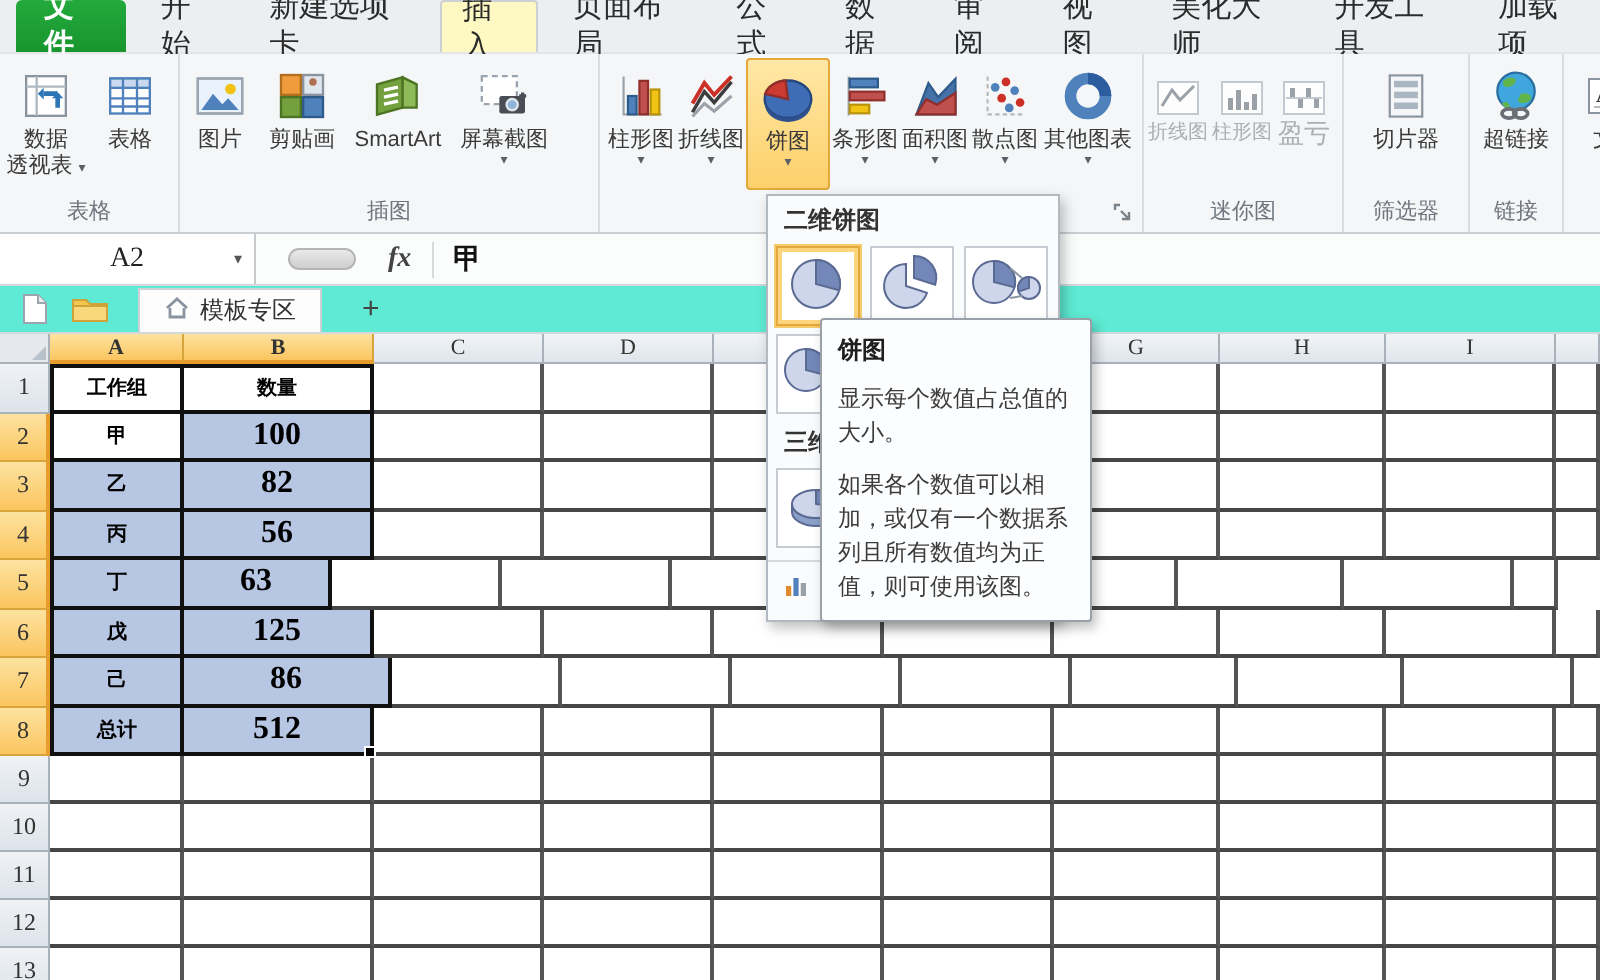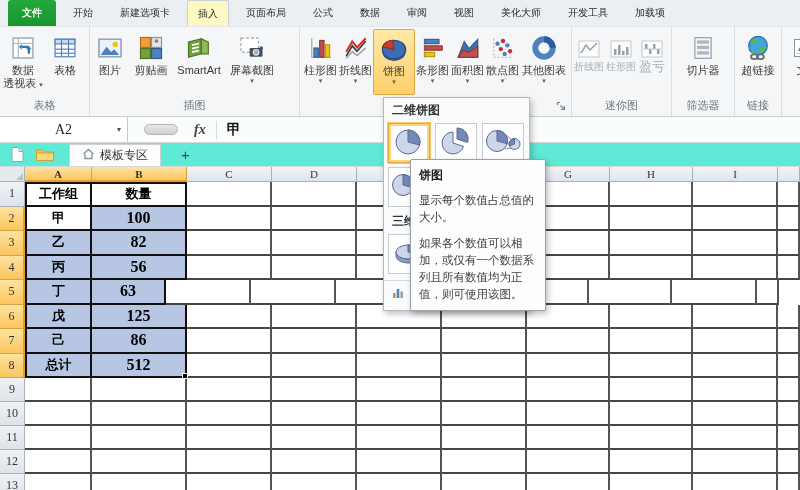--- a/index.html
+++ b/index.html
@@ -2,21 +2,21 @@
 <html style="--green: #23a93c; --hl: #ffe8a6; --hlb: #e3a83e; --selfill: #b7c7e3; --selhdr: #fbc55f; --grid: #464646;"><head>
 <meta charset="utf-8">
 <style>
   *{box-sizing:border-box;margin:0;padding:0}
   html,body{width:800px;height:490px}
   body{font-family:"Liberation Sans","DejaVu Sans",sans-serif;font-size:12px;color:#222}
   .page{position:relative;width:800px;height:490px;overflow:hidden;background:#fff}
 
   
   .menubar{position:absolute;top:0;left:0;right:0;height:27px;background:#eceff1;display:flex;align-items:stretch;border-bottom:1px solid #e3e6e8}
-  .mtab{display:flex;align-items:center;padding:0 10px;margin-left:7px;font-size:10px;color:#2b2b2b;cursor:default}
+  .mtab{display:flex;align-items:center;padding:0 10px;margin-left:7px;font-size:15px;color:#2b2b2b;cursor:default}
   .mtab.file{background:linear-gradient(var(--green,#23a93c),#18962e);color:#fff;border-radius:3px 3px 0 0;margin-left:8px;padding:0 14px;font-weight:bold}
   .mtab.active{background:#fef9c3;border:1px solid #ccd1d5;border-bottom:none;border-radius:2px 2px 0 0}
 
   
   .ribbon{position:absolute;top:27px;left:0;right:0;height:90px;background:#f4f6f7;border-bottom:1px solid #c9ced3;display:flex}
   .rgroup{display:flex;flex-direction:column;border-right:1px solid #dadee1;position:relative;flex:0 0 auto}
   .rgc{height:68px;display:flex;align-items:flex-start;padding:2px 1px 0 1px}
   .rglabel{height:20px;text-align:center;font-size:11px;color:#6e757d;padding-top:3px}
   .rbtn{display:flex;flex-direction:column;align-items:center;padding-top:3px;height:66px;border-radius:2px;flex:0 0 auto}
   .ricon{height:32px;display:flex;align-items:center;justify-content:center}
@@ -47,21 +47,21 @@
   .ghdr{display:flex;height:15px}
   .corner{width:25px;background:#e5e9ed;border-right:1px solid #a9b1bb;border-bottom:1px solid #a9b1bb;position:relative;flex:0 0 auto}
   .corner:after{content:"";position:absolute;right:1px;bottom:1px;border-left:7px solid transparent;border-bottom:7px solid #b9c1ca}
   .ch{background:linear-gradient(#f1f4f7,#dfe5eb);border-right:1px solid #a9b1bb;border-bottom:1px solid #a9b1bb;font-family:"Liberation Serif",serif;font-size:11px;display:flex;align-items:center;justify-content:center;color:#333;flex:0 0 auto}
   .ch.sel{background:linear-gradient(#fde3a0,var(--selhdr,#fbc55f));border-bottom:2px solid #e89c2c;border-right-color:#d9a43c;font-weight:bold}
   .grow{display:flex;height:24px}
   .grow.tall{height:24.5px}
   .rn{width:25px;background:linear-gradient(#f0f3f6,#dde3ea);border-right:1px solid #a9b1bb;border-bottom:1px solid #a9b1bb;font-family:"Liberation Serif",serif;font-size:12px;display:flex;align-items:center;justify-content:center;color:#333;flex:0 0 auto}
   .rn.sel{background:linear-gradient(#fde3a0,var(--selhdr,#fbc55f));border-right:2px solid #e89c2c;border-bottom-color:#d9a43c}
   .cell{background:#fff;border-right:2px solid #555;border-bottom:2px solid var(--grid,#464646);position:relative;flex:0 0 auto}
-  .cell.t{border-right:2px solid #101010;border-bottom:2px solid #101010;display:flex;align-items:center;justify-content:center;font-weight:bold;font-size:13px;color:#000}
+  .cell.t{border-right:2px solid #101010;border-bottom:2px solid #101010;display:flex;align-items:center;justify-content:center;font-weight:bold;font-size:10px;color:#000}
   .cell.t.firstcol{border-left:2px solid #101010}
   .cell.t.toprow{border-top:2px solid #101010}
   .cell.selb{background:var(--selfill,#b7c7e3)}
   .cell.act{background:#fff}
   .cell.num{font-family:"Liberation Serif","DejaVu Serif",serif;font-size:16px}
   .fillhandle{position:absolute;right:-3px;bottom:-3px;width:6px;height:6px;background:#000;border:1px solid #fff;z-index:5}
 
   
   .pmenu{position:absolute;left:383px;top:97px;width:147px;background:#fafbfc;border:1px solid #b3b9c0;box-shadow:2px 3px 6px rgba(0,0,0,.25);z-index:40;padding-bottom:2px}
   .pm-sec{font-size:12px;font-weight:bold;color:#333;padding:4px 8px 2px 8px}
@@ -494,21 +494,21 @@
           <div class="cell" style="width: 85px;"></div>
           <div class="cell" style="width: 85px;"></div>
           <div class="cell" style="width: 83px;"></div>
           <div class="cell" style="width: 83px;"></div>
           <div class="cell" style="width: 85px;"></div>
           <div class="cell" style="width: 22px;"></div>
         </div>
         <div class="grow tall">
           <div class="rn sel">7</div>
           <div class="cell t selb firstcol" style="width: 67px;">己</div>
-          <div class="cell t selb num" style="width: 95px;">86</div>
+          <div class="cell t selb num" style="width: 104px;">86</div>
           <div class="cell" style="width: 85px;"></div>
           <div class="cell" style="width: 85px;"></div>
           <div class="cell" style="width: 85px;"></div>
           <div class="cell" style="width: 85px;"></div>
           <div class="cell" style="width: 83px;"></div>
           <div class="cell" style="width: 83px;"></div>
           <div class="cell" style="width: 85px;"></div>
           <div class="cell" style="width: 22px;"></div>
         </div>
         <div class="grow tall">

